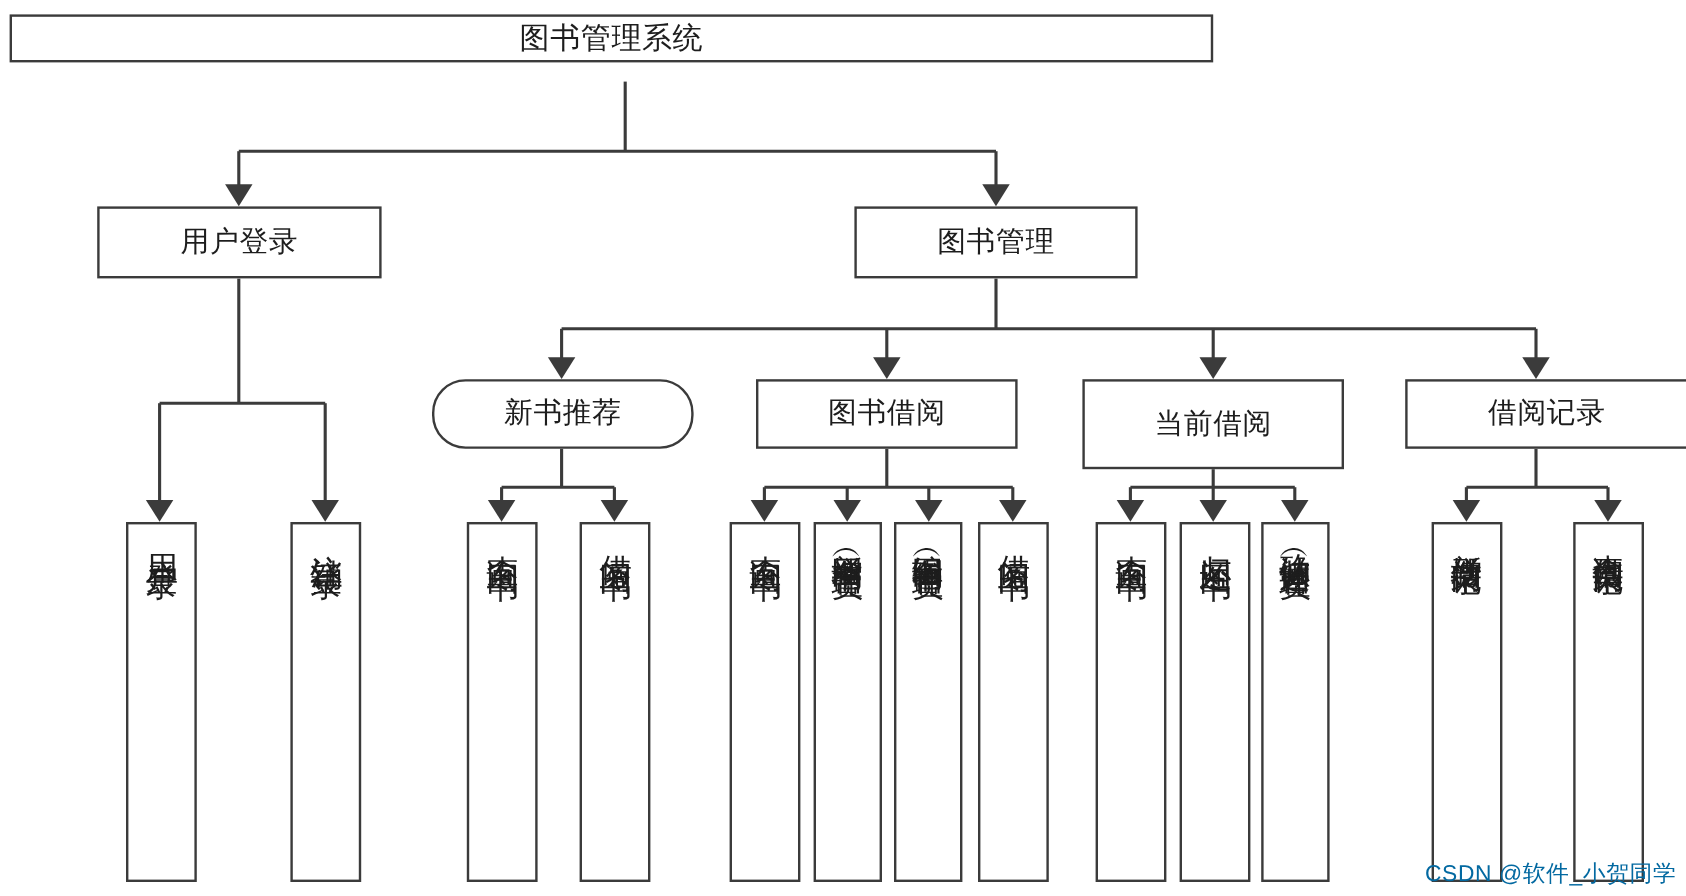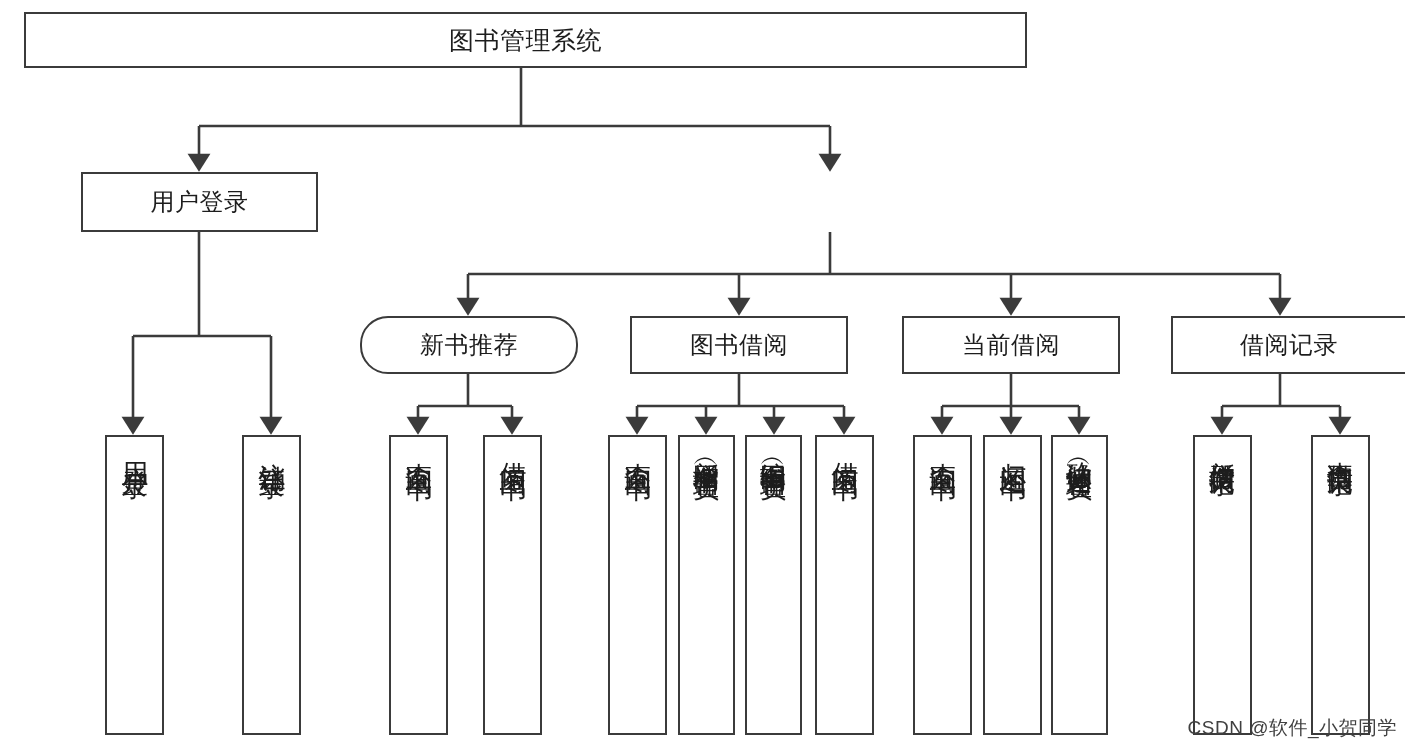--- a/index.html
+++ b/index.html
@@ -70,21 +70,21 @@
   }
   .node.v.tall .node-label {
     font-size: 26px;
     letter-spacing: 2px;
   }
   #watermark {
     position: absolute;
     right: 8px;
     bottom: 6px;
     font-size: 19px;
-    color: #404040;
+    color: #0369a1;
     white-space: nowrap;
     letter-spacing: 0.5px;
   }
 </style>
 </head>
 <body>
 
 <div id="diagram-root">
 
   <svg id="svg-layer" viewBox="0 0 1405 747" xmlns="http://www.w3.org/2000/svg">
@@ -132,35 +132,38 @@
       <path d="M1011,406 L1011,426" marker-end="url(#arrow)"></path>
       <path d="M1079,406 L1079,426" marker-end="url(#arrow)"></path>
 
       <path d="M1280,374 L1280,406"></path>
       <path d="M1222,406 L1340,406"></path>
       <path d="M1222,406 L1222,426" marker-end="url(#arrow)"></path>
       <path d="M1340,406 L1340,426" marker-end="url(#arrow)"></path>
     </g>
   </svg>
 
-  <div class="node h root" style="left:24px; top:12px; width:1003px; height:56px;">
+  <div class="node h root" style="left:8px; top:12px; width:1003px; height:40px;">
     <span class="node-label">图书管理系统</span>
   </div>
 
   <div class="node h lvl2" style="left:81px; top:172px; width:237px; height:60px;">
     <span class="node-label">用户登录</span>
   </div>
+  <div class="node h lvl2" style="left:712px; top:172px; width:236px; height:60px;">
+    <span class="node-label">图书管理</span>
+  </div>
 
   <div class="node h lvl2" style="left:360px; top:316px; width:218px; height:58px;border-radius:28px;">
     <span class="node-label">新书推荐</span>
   </div>
   <div class="node h lvl2" style="left:630px; top:316px; width:218px; height:58px;align-items:center;">
     <span class="node-label">图书借阅</span>
   </div>
-  <div class="node h lvl2" style="left:902px; top:316px; width:218px; height:58px;">
+  <div class="node h lvl2" style="left:902px; top:316px; width:218px; height:75px;">
     <span class="node-label">当前借阅</span>
   </div>
   <div class="node h lvl2" style="left:1171px; top:316px; width:236px; height:58px;">
     <span class="node-label">借阅记录</span>
   </div>
 
   <div class="node v" style="left:105px; top:435px; width:59px; height:300px;">
     <span class="node-label">用户登录</span>
   </div>
   <div class="node v" style="left:242px; top:435px; width:59px; height:300px;">

